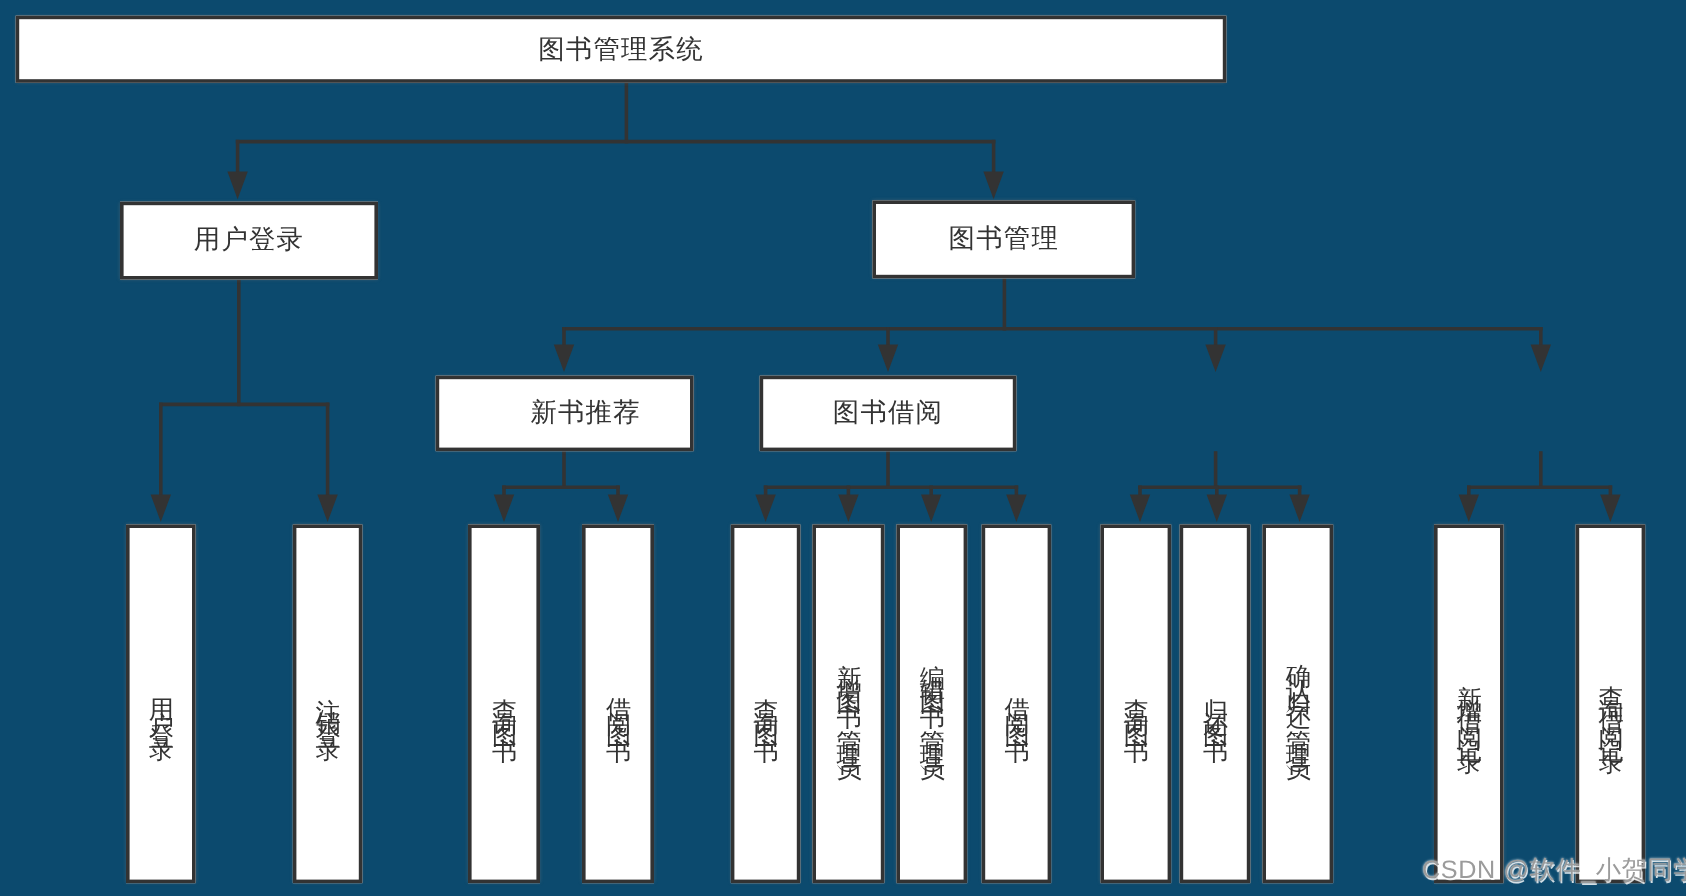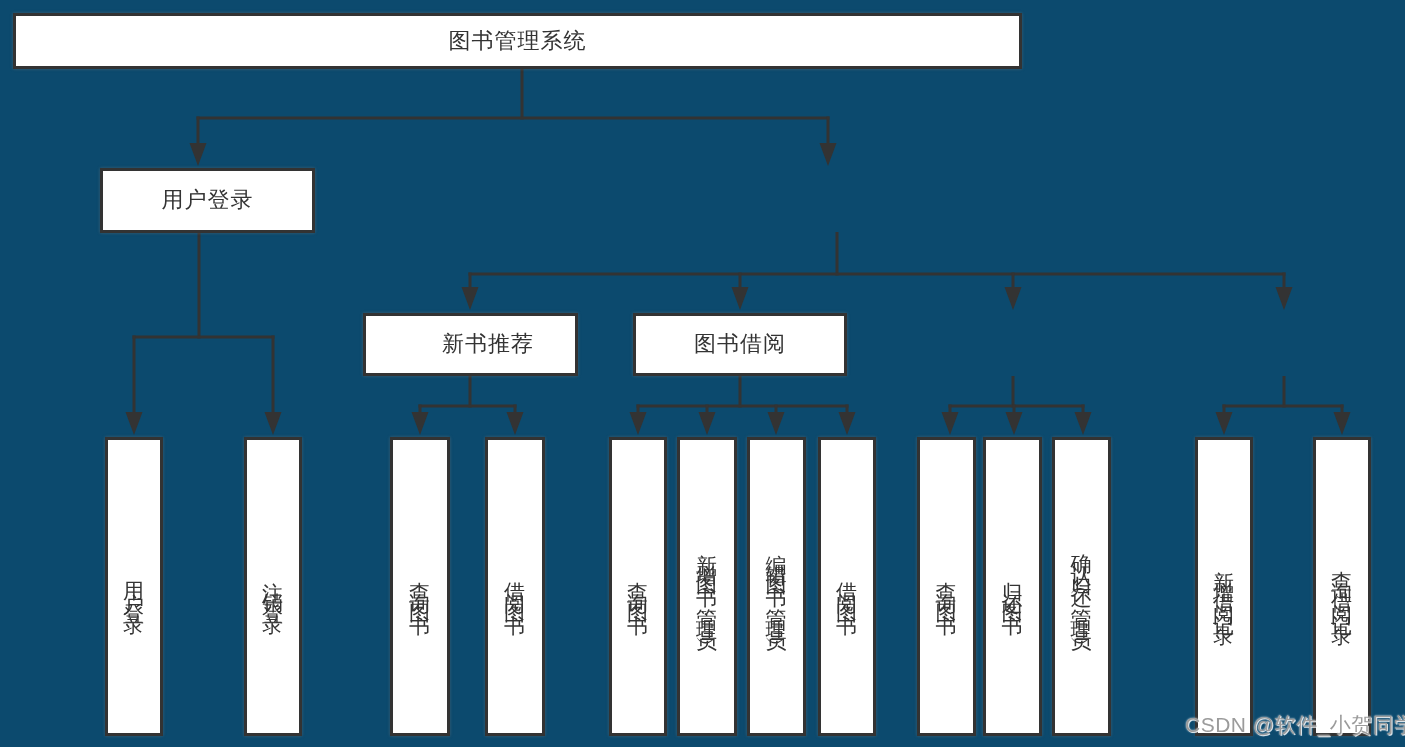--- a/index.html
+++ b/index.html
@@ -85,20 +85,23 @@
       <line x1="1342" y1="404.5" x2="1342" y2="421" stroke="#333333" stroke-width="3"></line>
       <polygon points="1333.5,412 1350.5,412 1342,435" fill="#333333"></polygon>
     </svg>
   <div id="nodes">
       <div class="node horiz" style="left: 13px; top: 13px; width: 1009px; height: 56px;">
         <span class="label">图书管理系统</span>
       </div>
       <div class="node horiz" style="left: 100px; top: 168px; width: 215px; height: 65px;">
         <span class="label">用户登录</span>
       </div>
+      <div class="node horiz" style="left: 727px; top: 167px; width: 219px; height: 65px;">
+        <span class="label">图书管理</span>
+      </div>
       <div class="node horiz" style="left: 363px; top: 313px; width: 215px; height: 63px; padding-left: 35px;">
         <span class="label">新书推荐</span>
       </div>
       <div class="node horiz" style="left: 633px; top: 313px; width: 214px; height: 63px;">
         <span class="label">图书借阅</span>
       </div>
       <div class="node vert" style="left: 105px; top: 437px; width: 58px; height: 299px;">
         <span class="label">用户登录</span>
       </div>
       <div class="node vert" style="left: 244px; top: 437px; width: 58px; height: 299px;">

